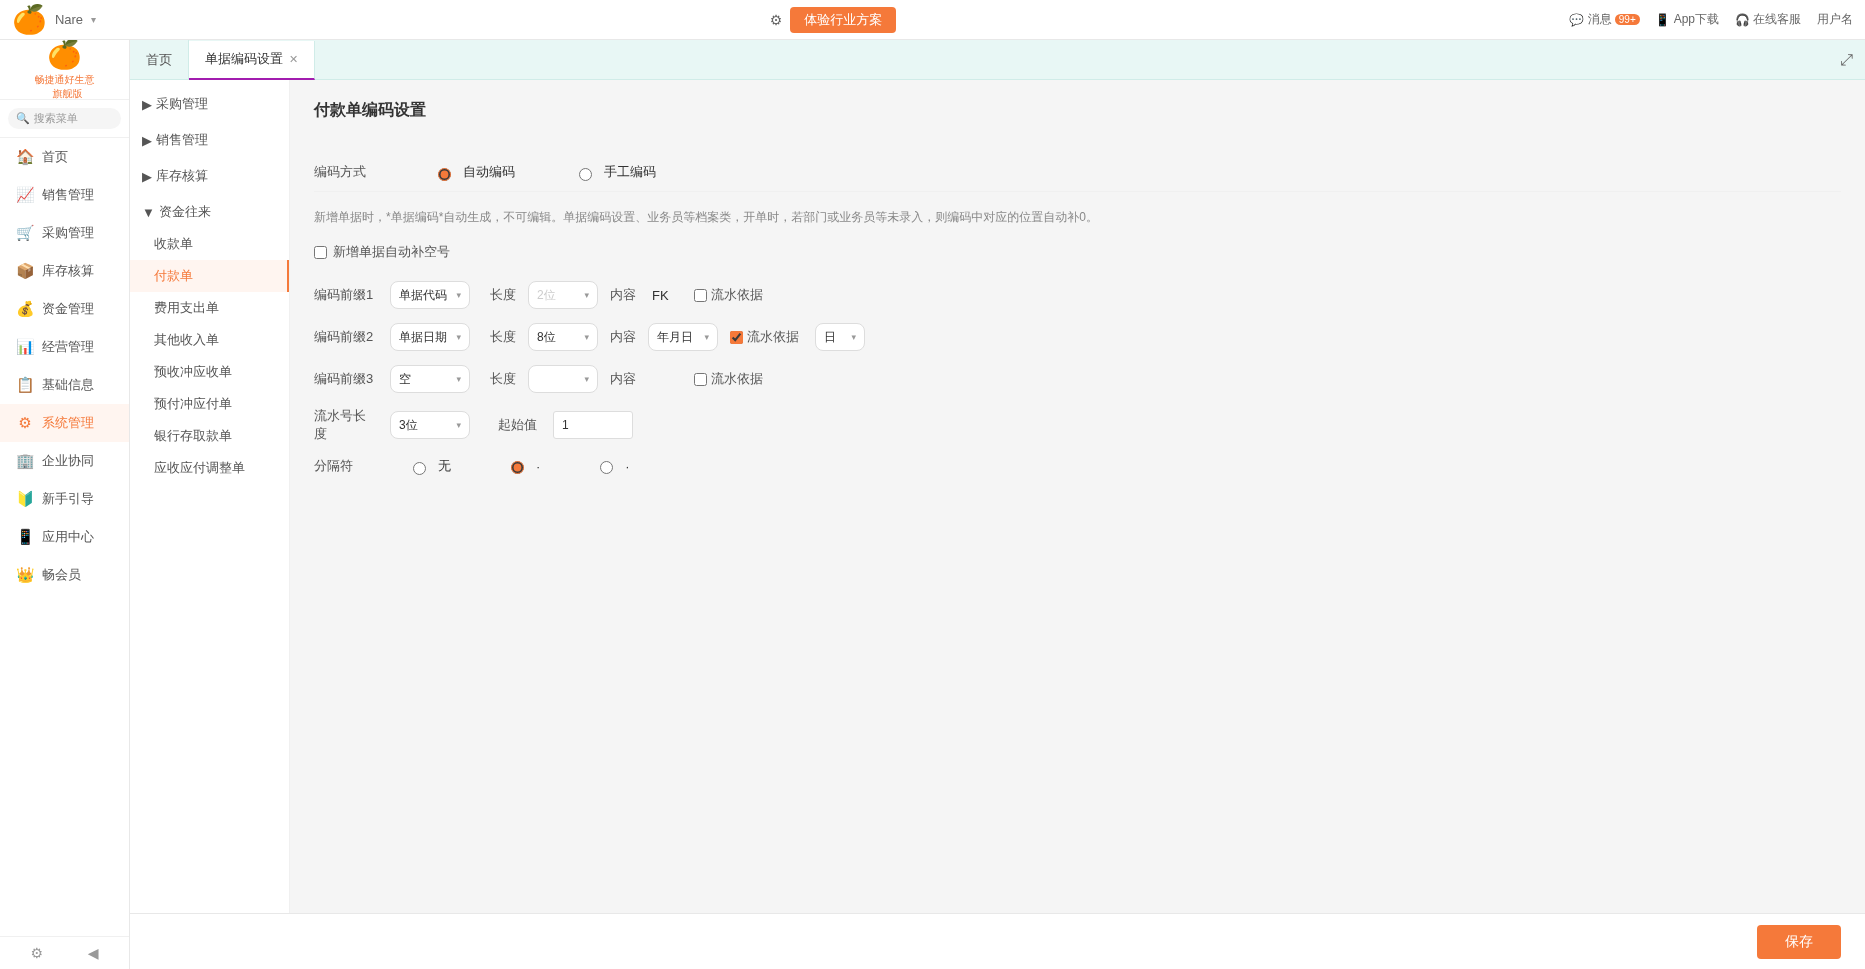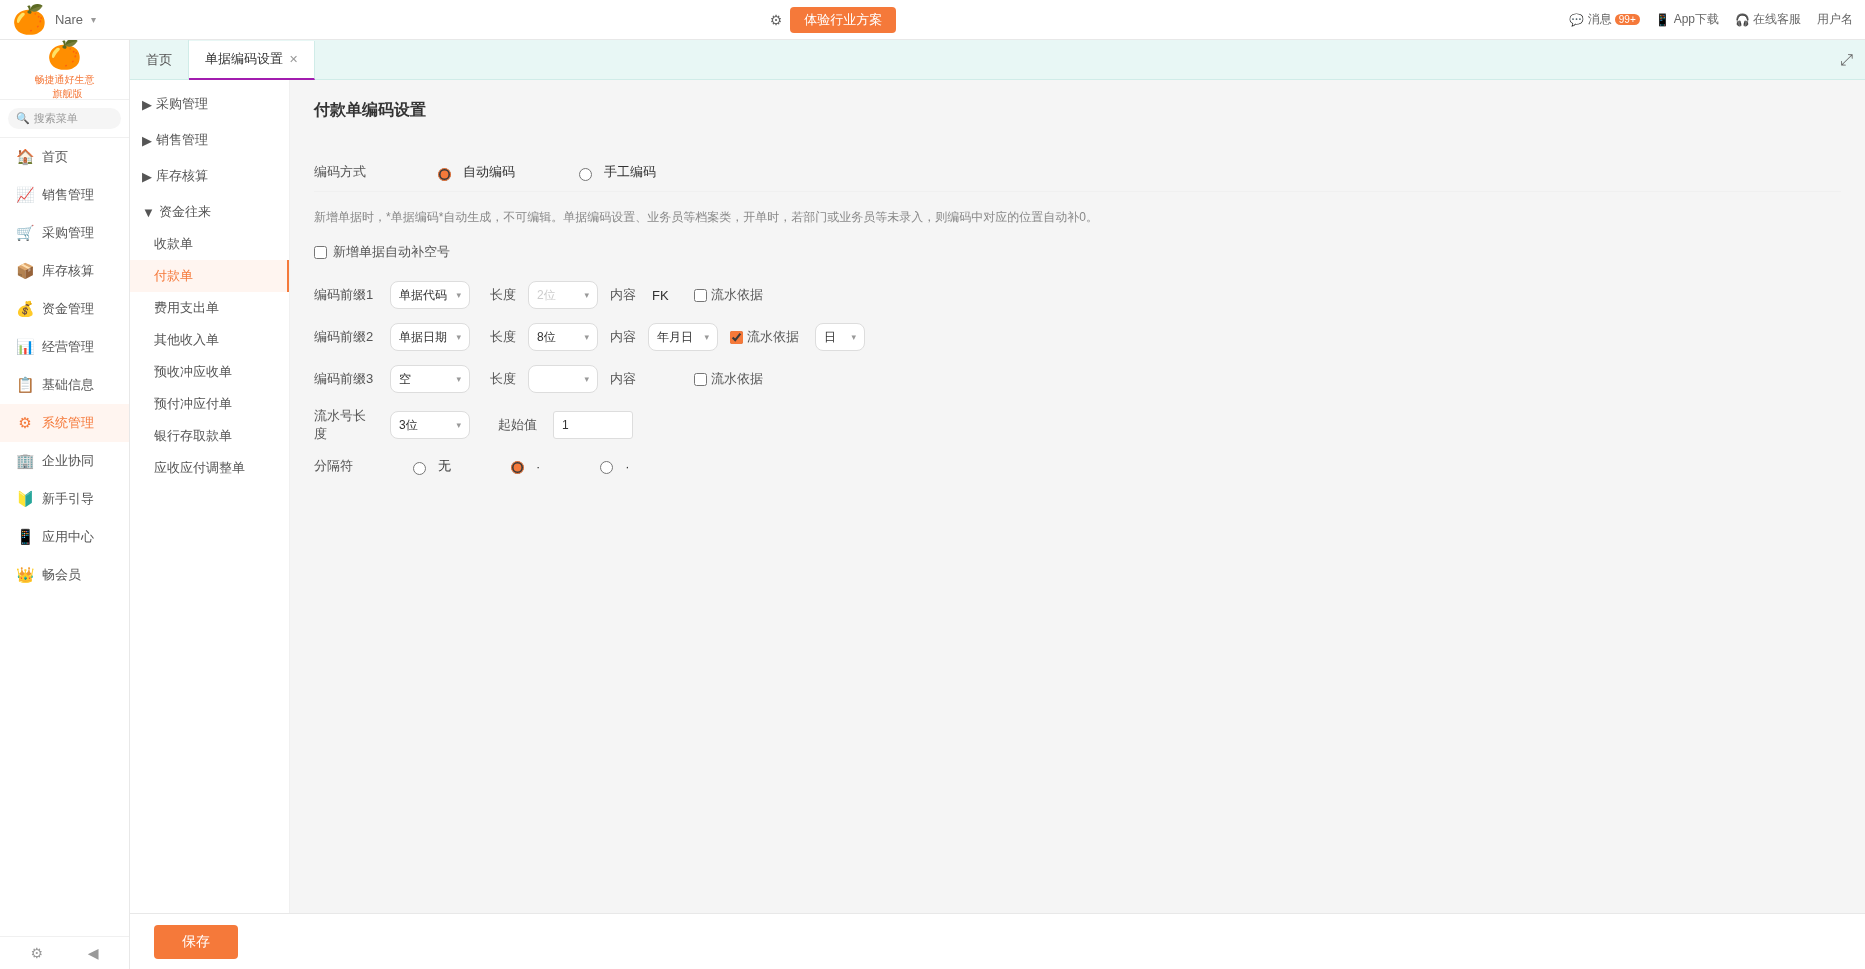--- a/index.html
+++ b/index.html
@@ -204,21 +204,21 @@
     .sep-label { font-size: 13px; color: #555; }
     .sep-options { display: flex; align-items: center; gap: 12px; }
 
     
     .bottom-bar {
       height: 56px;
       background: #fff;
       border-top: 1px solid #e8e8e8;
       display: flex;
       align-items: center;
-      justify-content: flex-start;
+      justify-content: flex-end;
       padding: 0 24px;
       flex-shrink: 0;
     }
     .save-btn {
       background: #f5793a;
       color: #fff;
       border: none;
       padding: 8px 28px;
       border-radius: 4px;
       font-size: 14px;

